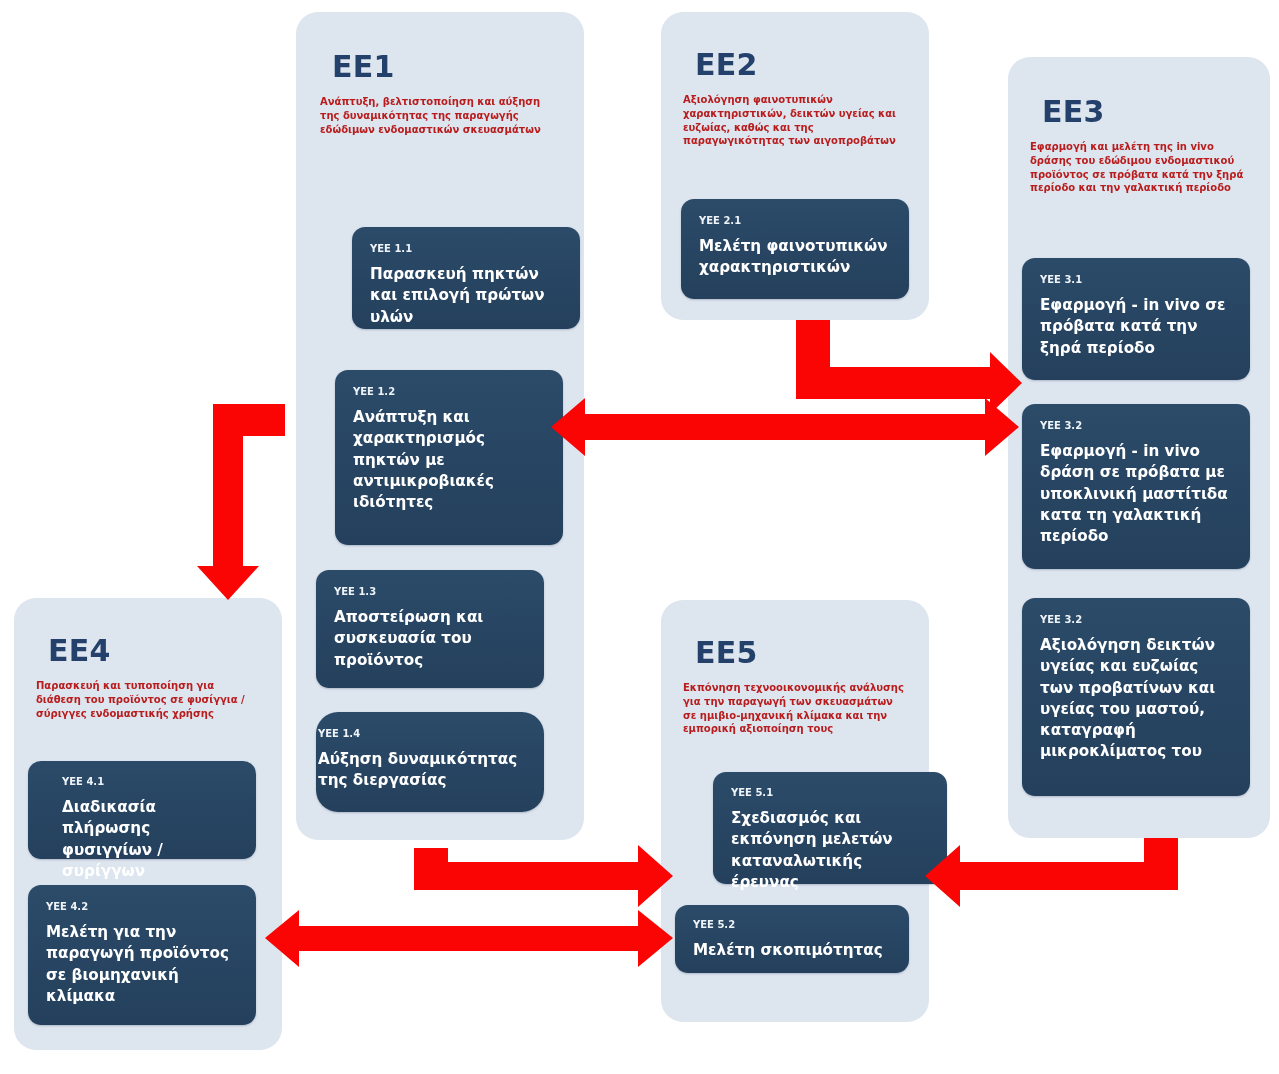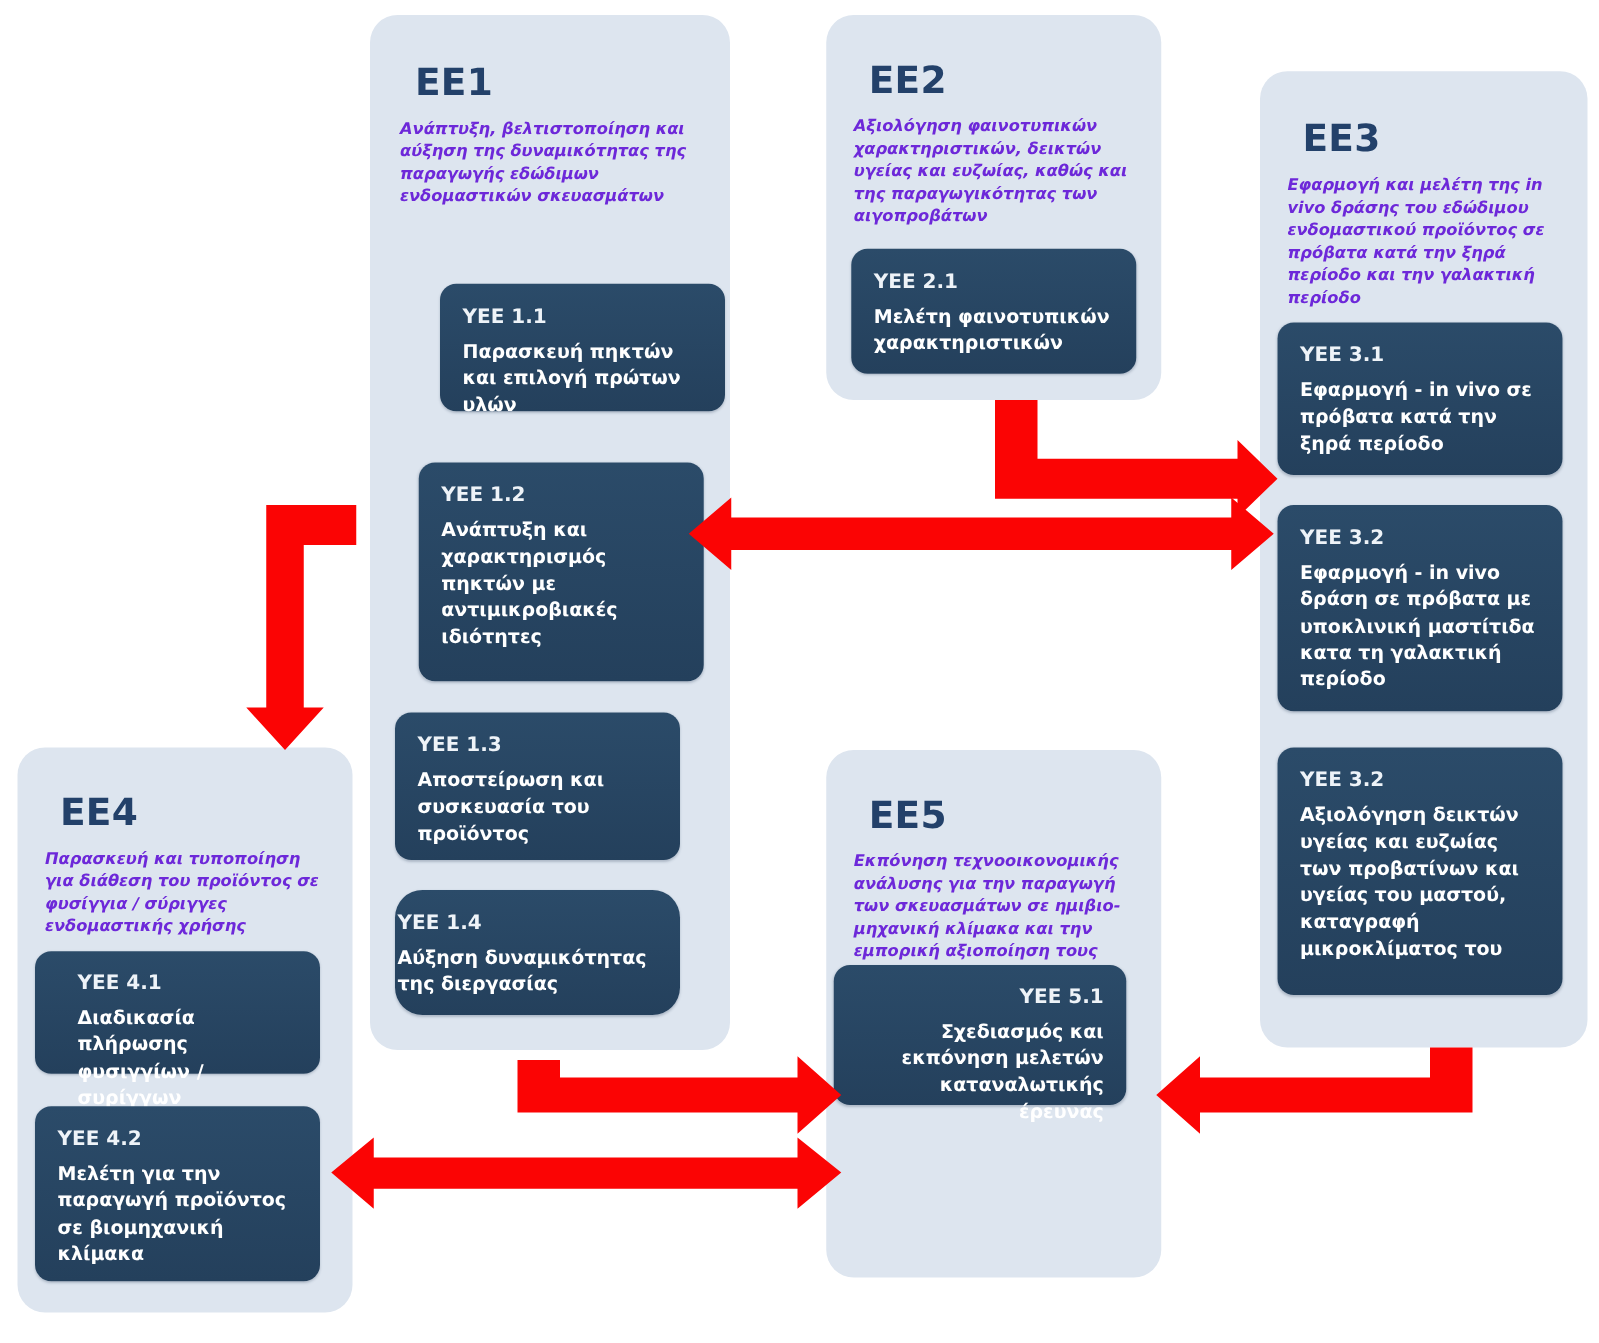--- a/index.html
+++ b/index.html
@@ -28,40 +28,39 @@
   }
   .wp-title {
     font-size: 30px;
     font-weight: bold;
     color: #23416a;
     letter-spacing: 0.2px;
     line-height: 1.1;
     margin: 12px;
   }
   .wp-desc {
-    font-size: 13px;
+    font-size: 10px;
     font-weight: bold;
-    color: #6d28d9;
+    color: #b91c1c;
     line-height: 1.38;
     margin: 7px 0 0 0;
-    font-style: italic;
   }
   
   .task {
     position: absolute;
     background: #294966;
     background: linear-gradient(180deg, #2b4b69 0%, #24405c 100%);
     border-radius: 13px;
     box-sizing: border-box;
     color: #ffffff;
     z-index: 3;
     box-shadow: 0 1px 2px rgba(30,50,80,0.25);
   }
   .task-code {
-    font-size: 16px;
+    font-size: 10px;
     font-weight: bold;
     color: #eef3f8;
     line-height: 1.2;
     margin: 0;
   }
   .task-desc {
     font-size: 15.2px;
     font-weight: bold;
     color: #ffffff;
     line-height: 1.4;
@@ -178,19 +177,23 @@
   <div class="task" style="left:28px; top:885px; width:228px; height:140px; padding:16px 18px;">
     <div class="task-code">ΥΕΕ 4.2</div>
     <div class="task-desc">Μελέτη για την παραγωγή προϊόντος σε βιομηχανική κλίμακα</div>
   </div>
 
   <div class="wp" style="left:661px; top:600px; width:268px; height:422px; padding:24px 22px 0 22px;">
     <div class="wp-title">ΕΕ5</div>
     <div class="wp-desc">Εκπόνηση τεχνοοικονομικής ανάλυσης για την παραγωγή των σκευασμάτων σε ημιβιο-μηχανική κλίμακα και την εμπορική αξιοποίηση τους</div>
   </div>
 
-  <div class="task" style="left:667px; top:772px; width:234px; height:112px; padding:15px 18px;text-align:right;">
+  <div class="task" style="left:713px; top:772px; width:234px; height:112px; padding:15px 18px;">
     <div class="task-code">ΥΕΕ 5.1</div>
     <div class="task-desc">Σχεδιασμός και εκπόνηση μελετών καταναλωτικής έρευνας</div>
   </div>
 
+  <div class="task" style="left:675px; top:905px; width:234px; height:68px; padding:14px 18px;">
+    <div class="task-code">ΥΕΕ 5.2</div>
+    <div class="task-desc">Μελέτη σκοπιμότητας</div>
+  </div>
 
 </div>
 
 </body></html>

